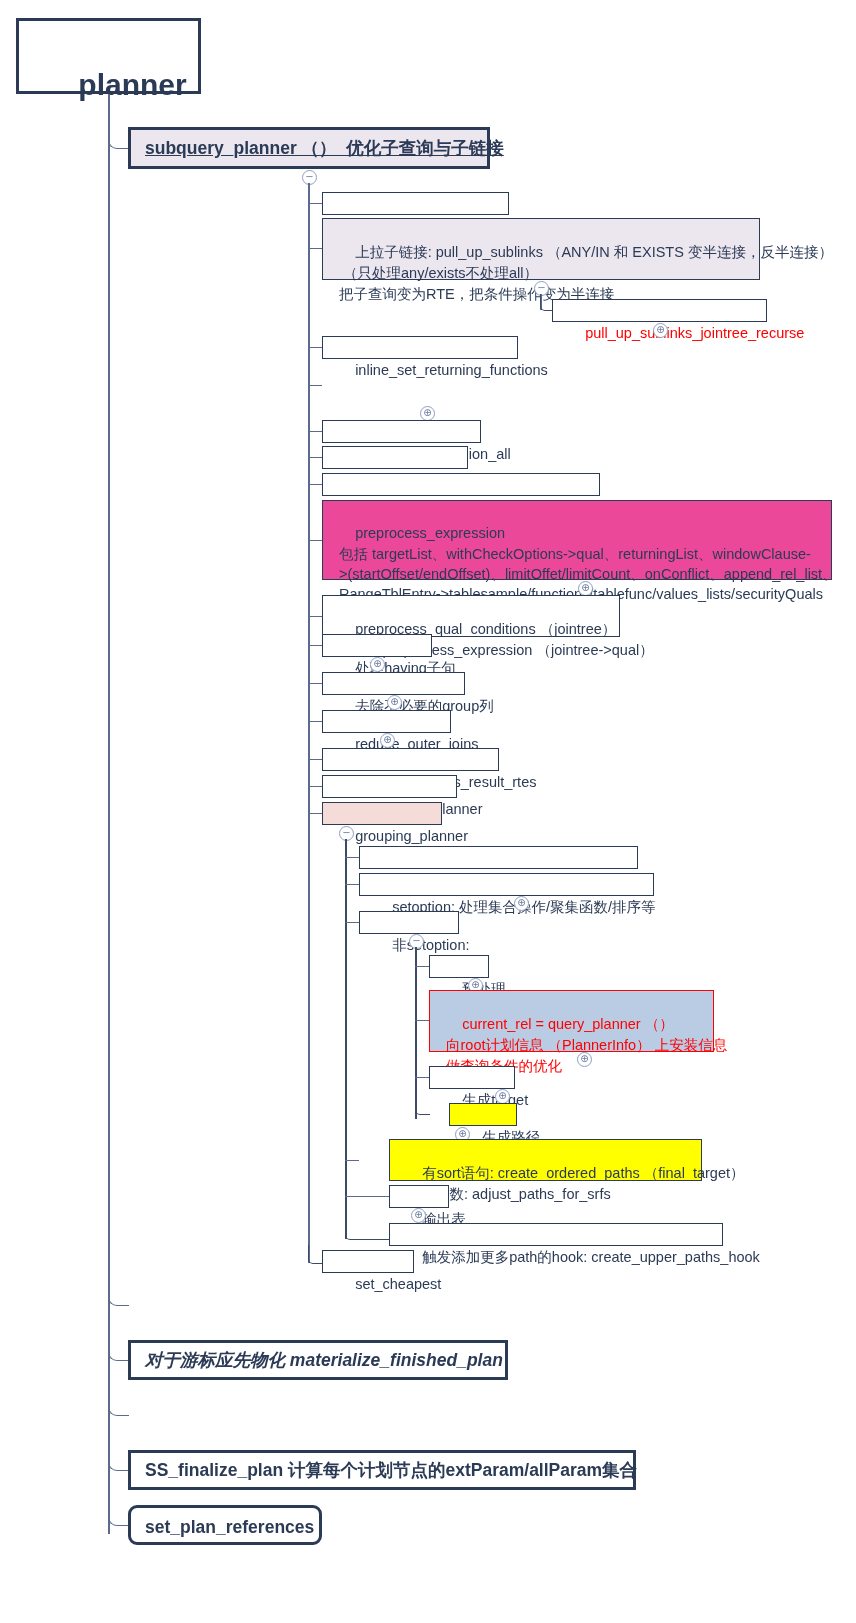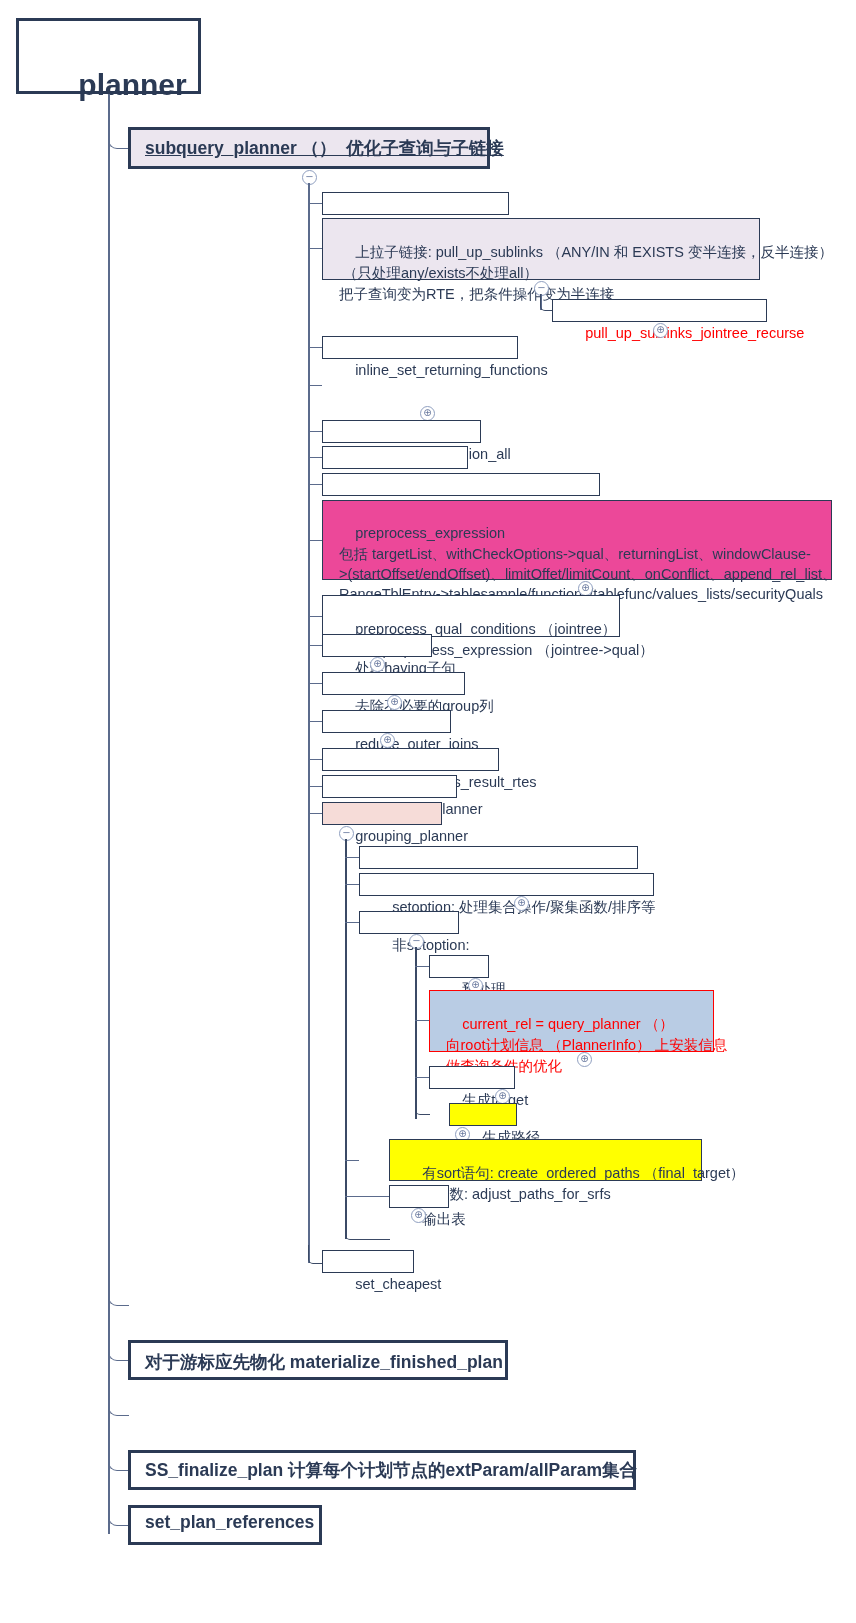--- a/index.html
+++ b/index.html
@@ -247,38 +247,41 @@
 聚集函数: adjust_paths_for_srfs</span>
   </div>
 
   <div class="line hline" style="left:345px; top:1196px; width:44px;"></div>
   <div class="node" style="left:389px; top:1185px; width:60px; height:23px;">
     <span>输出表</span>
   </div>
   <div class="badge" style="left:411px; top:1208px;"><span>⊕</span></div>
 
   <div class="elbow-sm" style="left:345px; top:1223px; width:44px; height:16px;"></div>
+  <div class="node" style="left:389px; top:1223px; width:334px; height:23px;">
+    <span>触发添加更多path的hook: create_upper_paths_hook</span>
+  </div>
 
   <div class="elbow-sm" style="left:308px; top:1245px; width:14px; height:18px;"></div>
   <div class="node" style="left:322px; top:1250px; width:92px; height:23px;">
     <span>set_cheapest</span>
   </div>
 
   <div class="elbow" style="left:108px; top:1283px; width:20px; height:22px;"></div>
 
   <div class="elbow" style="left:108px; top:1338px; width:20px; height:22px;"></div>
-  <div class="node lvl1" style="left:128px; top:1340px; width:380px; height:40px; display:flex; align-items:flex-start;">
+  <div class="node lvl1" style="left:128px; top:1340px; width:380px; height:40px; display:flex; align-items:center;font-style:italic;">
     <span>对于游标应先物化 materialize_finished_plan</span>
   </div>
 
   <div class="elbow" style="left:108px; top:1393px; width:20px; height:22px;"></div>
 
   <div class="elbow" style="left:108px; top:1448px; width:20px; height:22px;"></div>
   <div class="node lvl1" style="left:128px; top:1450px; width:508px; height:40px; display:flex; align-items:center;">
     <span>SS_finalize_plan 计算每个计划节点的extParam/allParam集合</span>
   </div>
 
   <div class="elbow" style="left:108px; top:1503px; width:20px; height:22px;"></div>
-  <div class="node lvl1" style="left:128px; top:1505px; width:194px; height:40px; display:flex; align-items:flex-end;">
+  <div class="node lvl1" style="left:128px; top:1505px; width:194px; height:40px; display:flex; align-items:flex-start;border-radius:9px;">
     <span>set_plan_references</span>
   </div>
 
 </div>
 
 </body></html>

